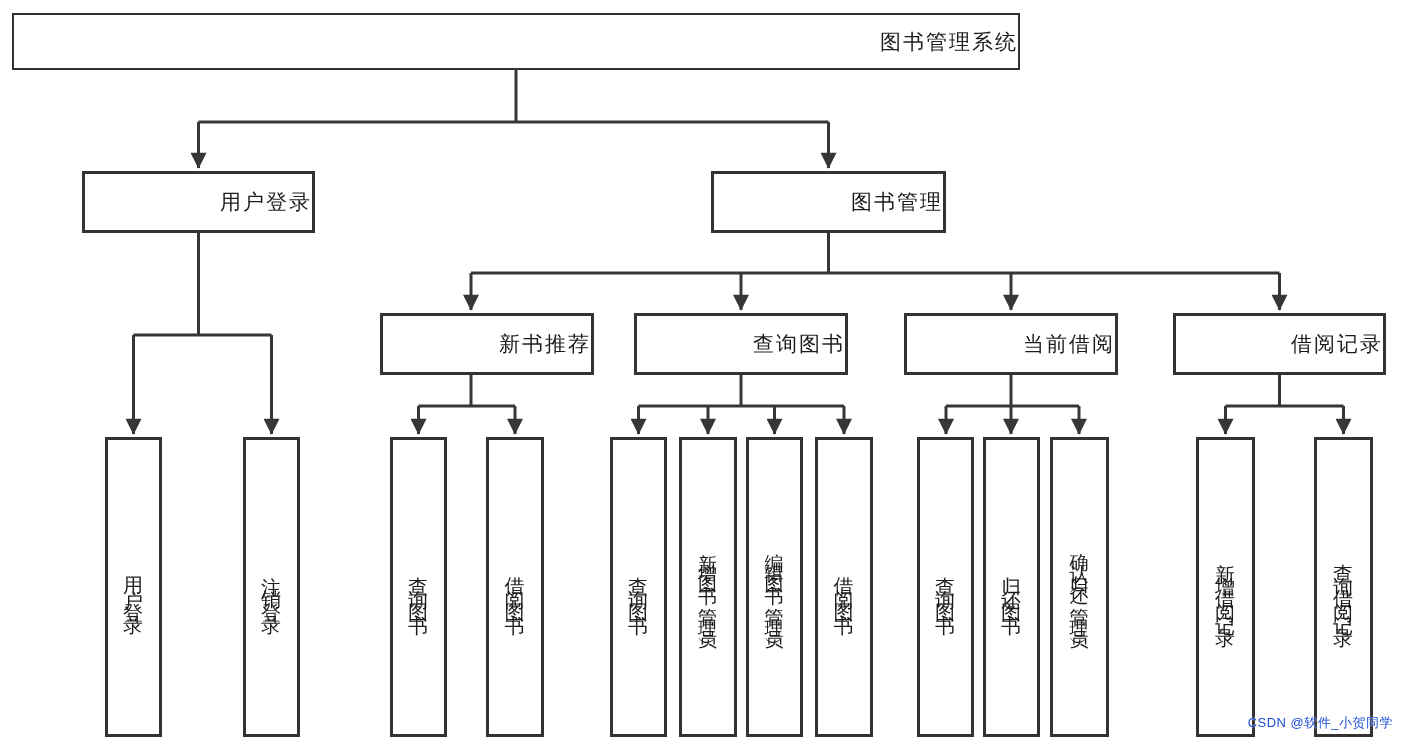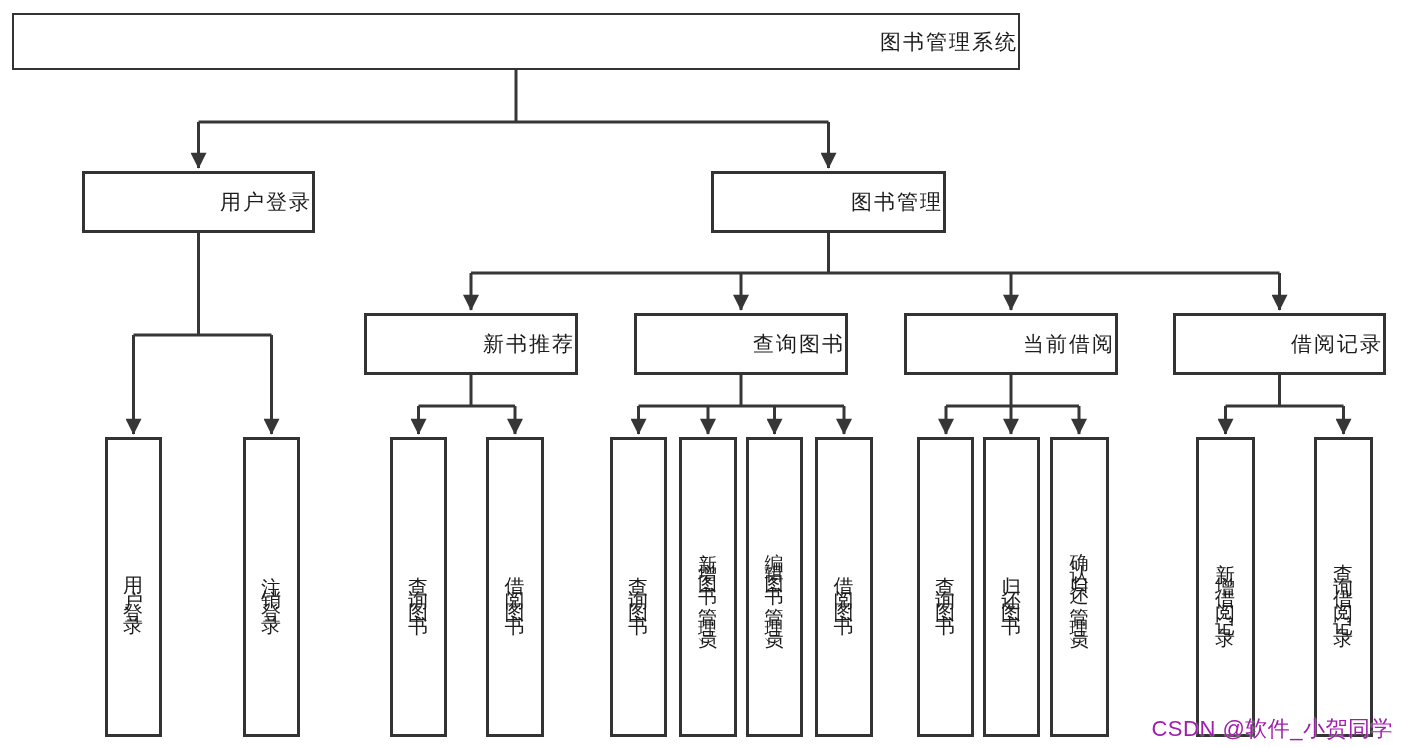--- a/index.html
+++ b/index.html
@@ -65,22 +65,22 @@
     white-space: nowrap;
   }
   .leaf .vtext.long {
     font-size: 19px;
     letter-spacing: 11px;
   }
   .watermark {
     position: absolute;
     right: 12px;
     top: 714px;
-    font-size: 22px;
-    color: #a21caf;
+    font-size: 13px;
+    color: #1d4ed8;
     letter-spacing: 0.5px;
     z-index: 5;
     text-shadow: 0 0 2px #ffffff;
     white-space: nowrap;
     margin-left: 40px;
   }
 </style>
 </head>
 <body>
 
@@ -138,21 +138,21 @@
     <span>图书管理系统</span>
   </div>
 
   <div class="box" style="left:82px; top:171px; width:233px; height:62px;">
     <span>用户登录</span>
   </div>
   <div class="box" style="left:711px; top:171px; width:235px; height:62px;">
     <span>图书管理</span>
   </div>
 
-  <div class="box" style="left:364px; top:313px; width:214px; height:62px;">
+  <div class="box" style="left:380px; top:313px; width:214px; height:62px;">
     <span>新书推荐</span>
   </div>
   <div class="box" style="left:634px; top:313px; width:214px; height:62px;">
     <span>查询图书</span>
   </div>
   <div class="box" style="left:904px; top:313px; width:214px; height:62px;font-family:Liberation Mono, monospace;">
     <span>当前借阅</span>
   </div>
   <div class="box" style="left:1173px; top:313px; width:213px; height:62px;">
     <span>借阅记录</span>

